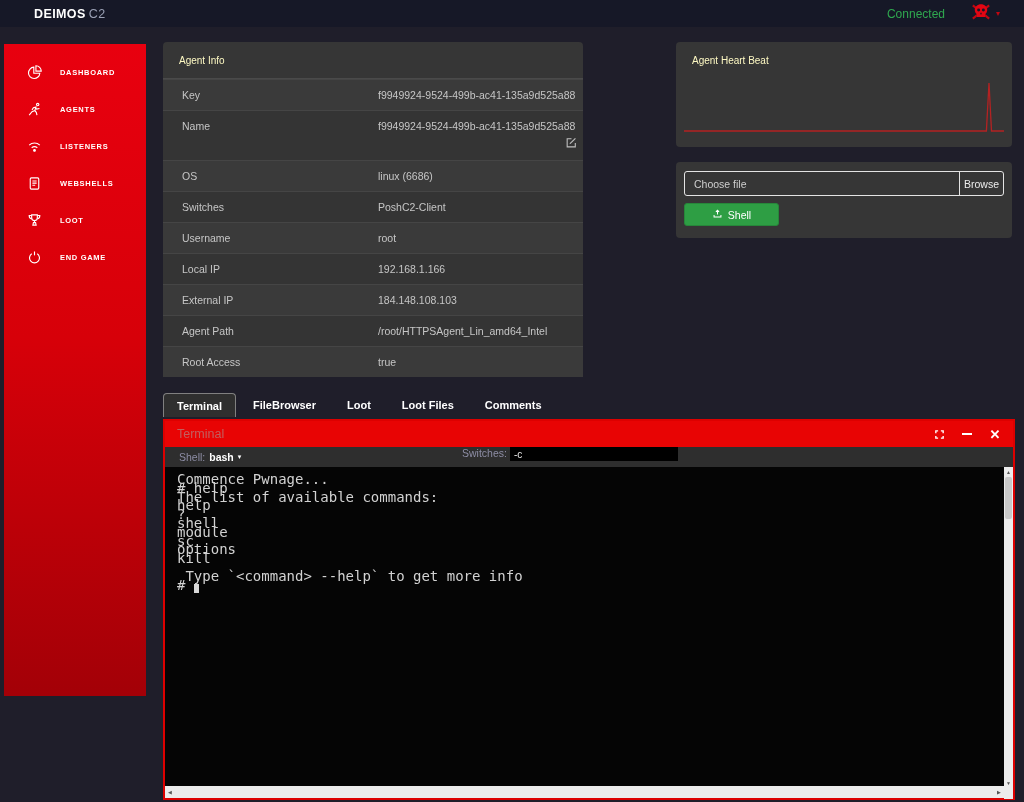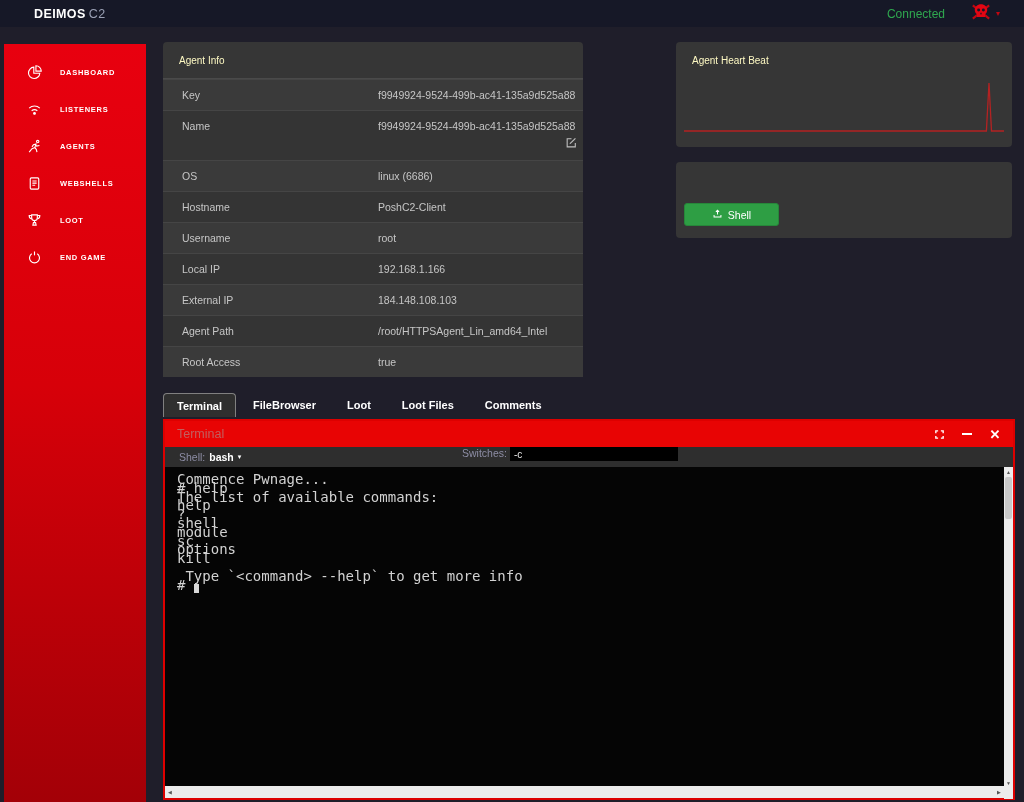--- a/index.html
+++ b/index.html
@@ -13,21 +13,21 @@
   
   .navbar { position:absolute; left:0; top:0; width:1024px; height:27px;
     background:#161827; display:flex; align-items:center; padding:0 24px 0 34px; }
   .brand { font-size:12.5px; color:#fff; font-weight:bold; letter-spacing:.4px; }
   .brand .c2 { color:#9aa0b4; font-weight:normal; margin-left:3px; }
   .nav-right { margin-left:auto; display:flex; align-items:center; gap:26px; }
   .connected { color:#2fa84f; font-size:12px; }
   .logo-wrap { display:flex; align-items:center; gap:5px; cursor:pointer; }
   .caret { color:#c00711; font-size:8px; line-height:1; }
   
-  .sidebar { position:absolute; left:4px; top:44px; width:142px; height:758px;
+  .sidebar { position:absolute; left:4px; top:44px; width:142px; height:652px;
     background:linear-gradient(180deg,#e8000f 0%,#d70009 45%,#a30007 100%);
     padding-top:10px; }
   .side-item { height:37px; display:flex; align-items:center; padding-left:22px;
     cursor:pointer; }
   .side-item .ico { width:17px; height:17px; display:flex; align-items:center; justify-content:center; }
   .side-item .lbl { color:#fff; font-size:7.5px; font-weight:bold;
     letter-spacing:.7px; margin-left:17px; }
   
   .panel { position:absolute; background:#363636; border-radius:4px; }
   .panel-title { color:#fef9c3; font-size:10px; padding:13px 16px 12px 16px; }
@@ -135,37 +135,37 @@
       <svg width="17" height="17" viewBox="0 0 24 24" fill="none" stroke="#fff" stroke-width="1.6">
         <path d="M11 4.5a8 8 0 1 0 8.5 8.5H11z"></path>
           <path d="M14 2.5a7.5 7.5 0 0 1 7.5 7.5H14z"></path>
       </svg>
     </span>
     <span class="lbl">DASHBOARD</span>
   </div>
   <div class="side-item">
     <span class="ico">
       <svg width="17" height="17" viewBox="0 0 24 24" fill="none" stroke="#fff" stroke-width="1.6">
-        <path d="M4.5 10a11 11 0 0 1 15 0"></path>
-          <path d="M8 13.8a6.5 6.5 0 0 1 8 0"></path>
-          <circle cx="12" cy="17.5" r="1.2" fill="#fff"></circle>
-      </svg>
-    </span>
-    <span class="lbl">LISTENERS</span>
-  </div>
-  <div class="side-item">
-    <span class="ico">
-      <svg width="17" height="17" viewBox="0 0 24 24" fill="none" stroke="#fff" stroke-width="1.6">
         <circle cx="16.5" cy="5" r="1.7"></circle>
         <path d="M4.5 20l4-5 4-1.5 1.5-5-3.5 1-2 3"></path>
         <path d="M12.5 8.5l2.5 3 4-1"></path>
           <path d="M12.5 13.5l2 2.5 1 4"></path>
       </svg>
     </span>
     <span class="lbl">AGENTS</span>
+  </div>
+  <div class="side-item">
+    <span class="ico">
+      <svg width="17" height="17" viewBox="0 0 24 24" fill="none" stroke="#fff" stroke-width="1.6">
+        <path d="M4.5 10a11 11 0 0 1 15 0"></path>
+          <path d="M8 13.8a6.5 6.5 0 0 1 8 0"></path>
+          <circle cx="12" cy="17.5" r="1.2" fill="#fff"></circle>
+      </svg>
+    </span>
+    <span class="lbl">LISTENERS</span>
   </div>
   <div class="side-item">
     <span class="ico">
       <svg width="17" height="17" viewBox="0 0 24 24" fill="none" stroke="#fff" stroke-width="1.6">
         <rect x="6" y="4" width="12" height="16" rx="1.5"></rect>
           <path d="M9 8.5h6M9 11.5h6M9 14.5h4"></path>
       </svg>
     </span>
     <span class="lbl">WEBSHELLS</span>
   </div>
@@ -208,21 +208,21 @@
           </svg>
         </span>
       </span>
     </span>
   </div>
   <div class="trow stripe">
     <span class="tl">OS</span>
     <span class="tv">linux (6686)</span>
   </div>
   <div class="trow">
-    <span class="tl">Hostname</span>
+    <span class="tl">Switches</span>
     <span class="tv">PoshC2-Client</span>
   </div>
   <div class="trow stripe">
     <span class="tl">Username</span>
     <span class="tv">root</span>
   </div>
   <div class="trow">
     <span class="tl">Local IP</span>
     <span class="tv">192.168.1.166</span>
   </div>
@@ -241,20 +241,24 @@
 </div>
 
 <div class="panel" id="heartbeat">
   <div class="panel-title">Agent Heart Beat</div>
   <svg id="hb-chart" viewBox="0 0 320 48" preserveAspectRatio="none">
     <polyline fill="none" stroke-width="1.3" points="0.0,47.0 302.4,47.0 305.0,1.0 307.5,47.0 320.0,47.0" stroke="#b42222"></polyline>
   </svg>
 </div>
 
 <div class="panel" id="upload-panel">
+  <div class="file-group">
+    <span class="file-text">Choose file</span>
+    <span class="browse">Browse</span>
+  </div>
   <div class="upload-btn">
     <span>
       <svg width="11" height="11" viewBox="0 0 24 24" fill="none" stroke="#fff" stroke-width="2.2">
         <path d="M12 14V5M8.5 8.5L12 5l3.5 3.5"></path>
           <path d="M4.5 15v4.5h15V15"></path>
       </svg>
     </span>
     <span>Shell</span>
   </div>
 </div>

